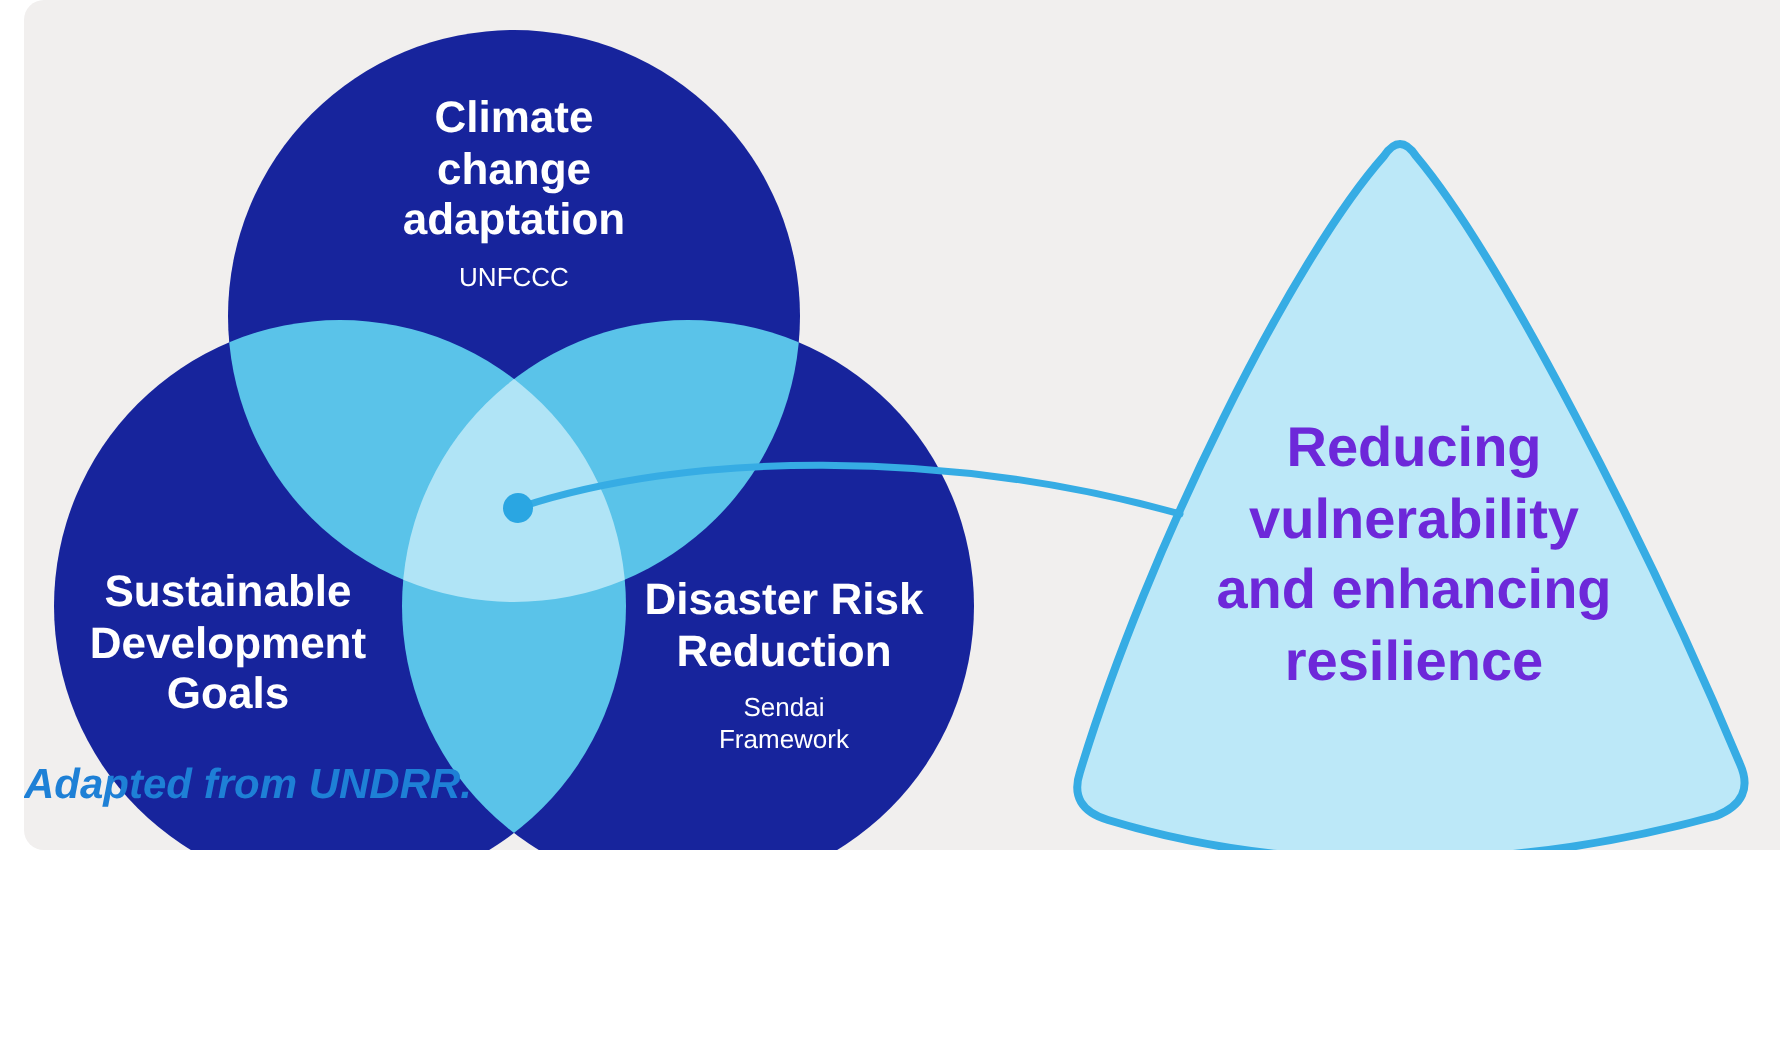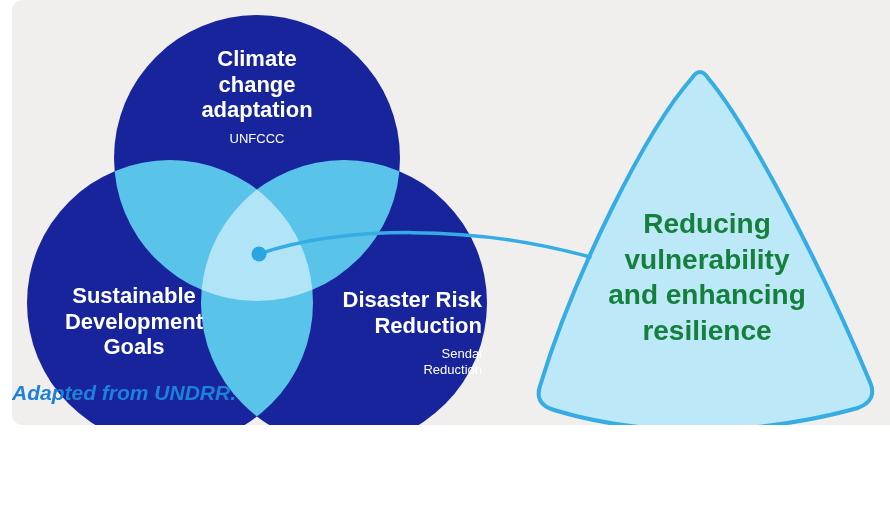--- a/index.html
+++ b/index.html
@@ -34,32 +34,32 @@
     white-space: pre-line;
   }
   .circle-subtitle {
     display: block;
     font-size: 13px;
     line-height: 1.2;
     margin-top: 8px;
     white-space: pre-line;
   }
   .label-top  { left: 145px; top: 46px;  width: 200px; }
-  .label-left { left: 32px;  top: 283px; width: 180px; }
-  .label-right{ left: 290px; top: 287px; width: 180px; text-align: right; }
+  .label-left { left: 12px;  top: 283px; width: 180px; }
+  .label-right{ left: 290px; top: 287px; width: 180px; }
   .callout-label {
     position: absolute;
     left: 550px;
     top: 206px;
     width: 290px;
     text-align: center;
     font-weight: bold;
     font-size: 28px;
     line-height: 1.27;
-    color: #15803d;
+    color: #6d28d9;
     white-space: pre-line;
     pointer-events: none;
   }
   .caption {
     position: absolute;
     left: 0;
     right: 0;
     bottom: 20px;
     text-align: left;
     font-style: italic;
@@ -119,21 +119,21 @@
   <div class="circle-label label-left">
     <div class="circle-title">Sustainable
 Development
 Goals</div>
   </div>
 
   <div class="circle-label label-right">
     <div class="circle-title">Disaster Risk
 Reduction</div>
     <span class="circle-subtitle">Sendai
-Reduction</span>
+Framework</span>
   </div>
 
   <div class="callout-label">Reducing
 vulnerability
 and enhancing
 resilience</div>
 
   <div class="caption">Adapted from UNDRR.</div>
 
 </div>

